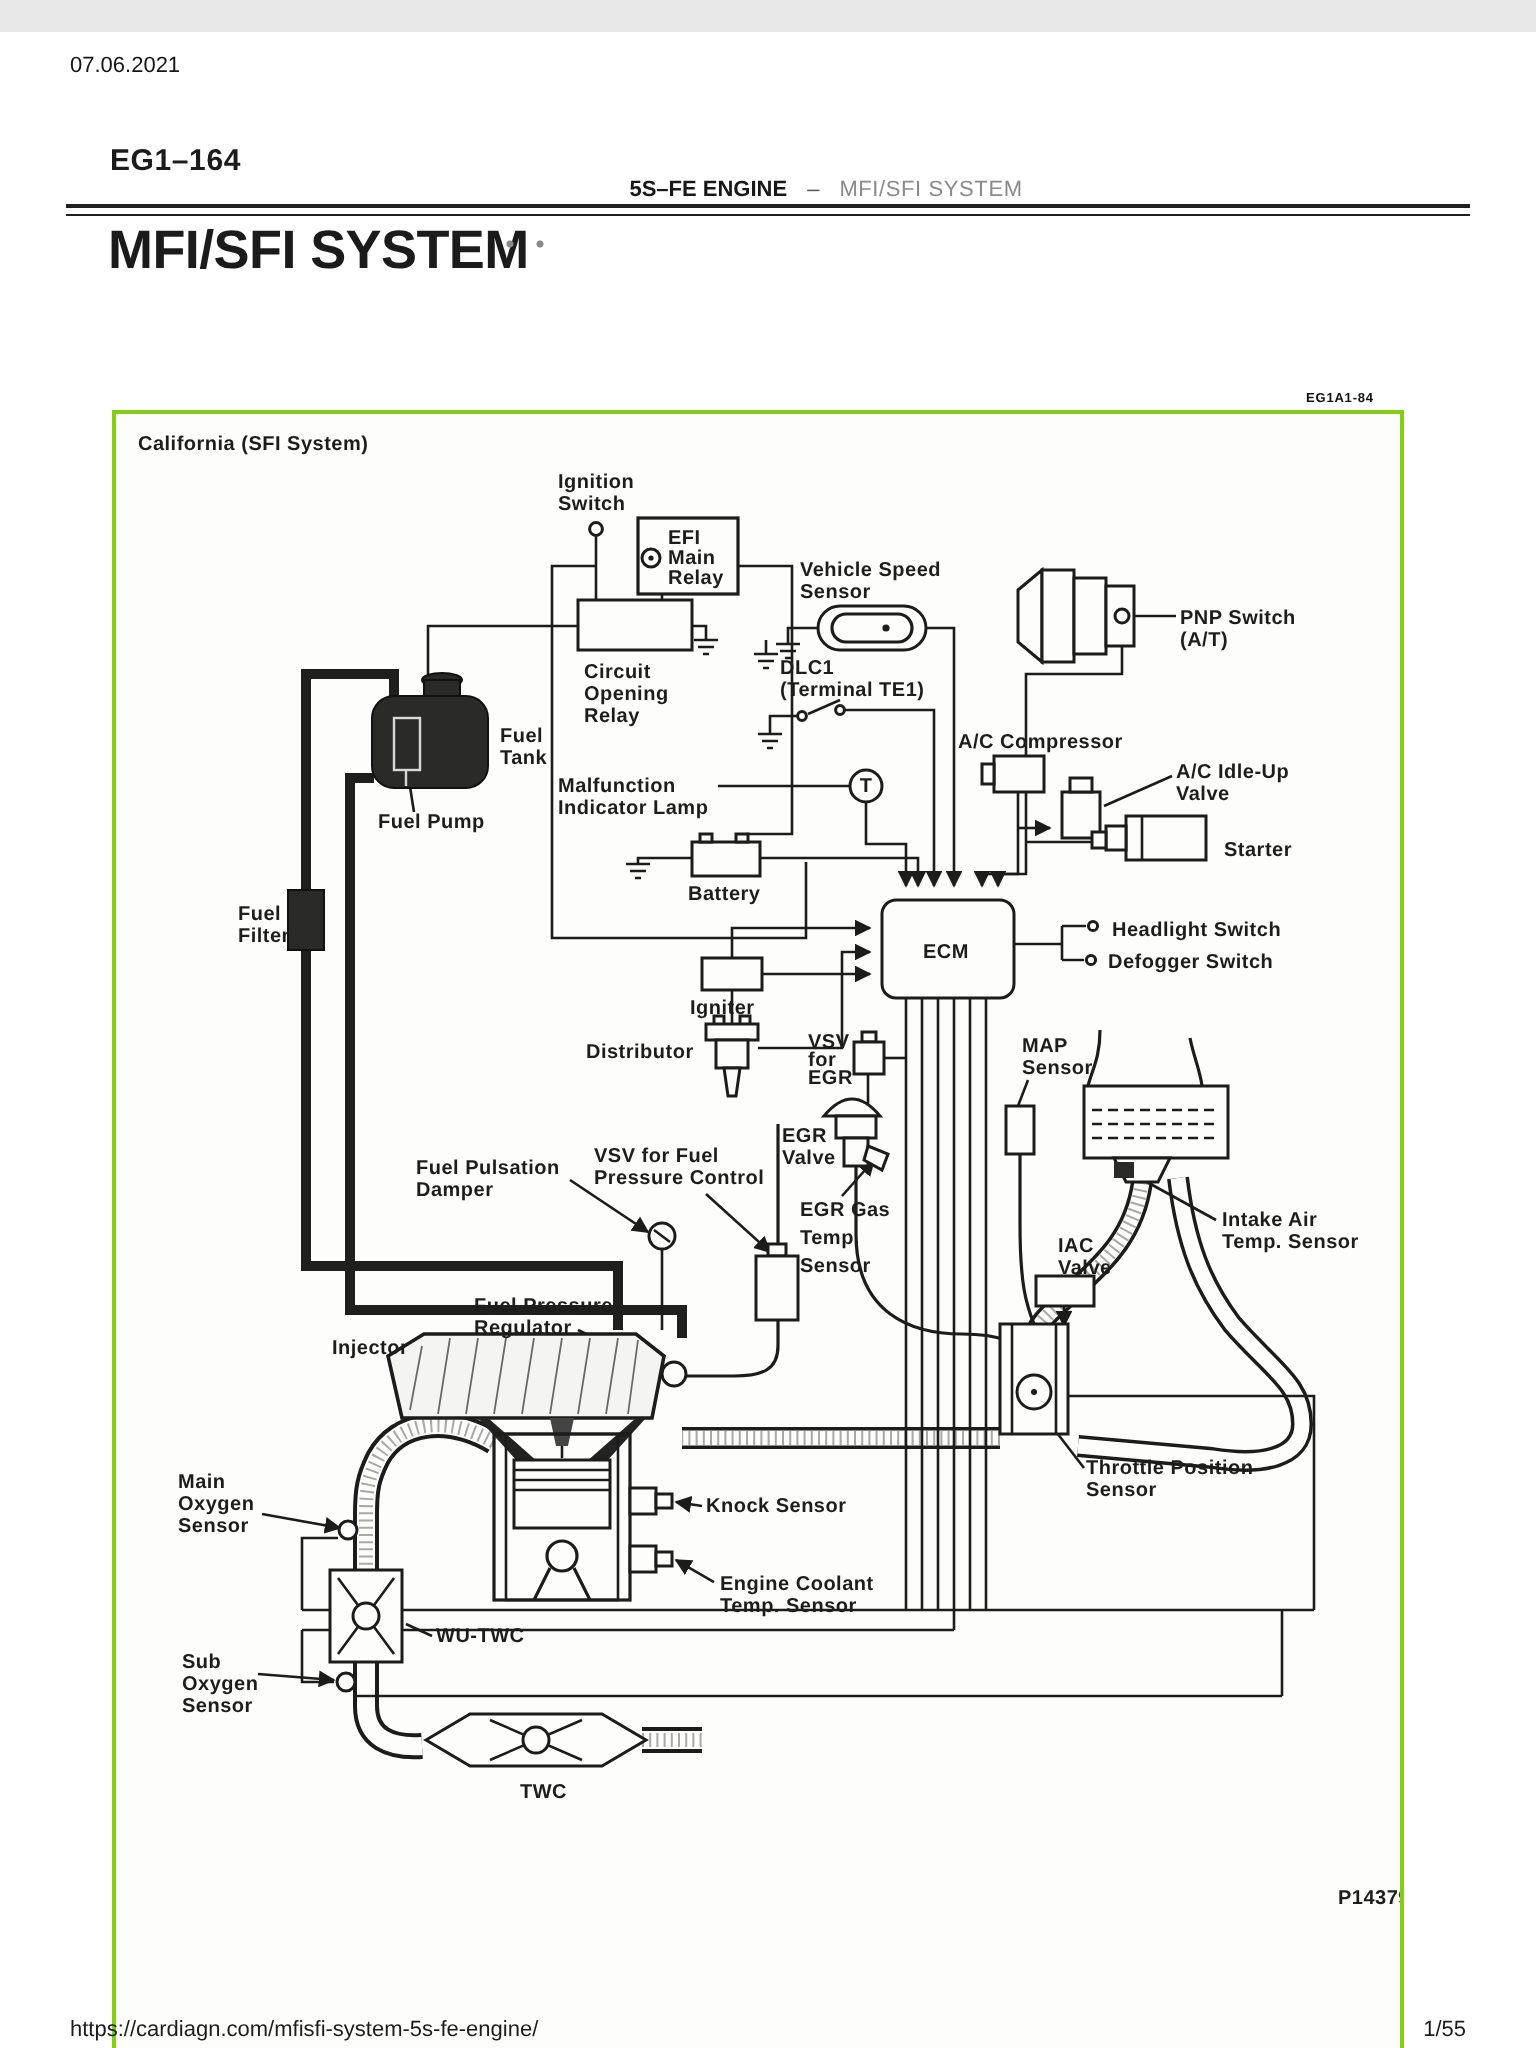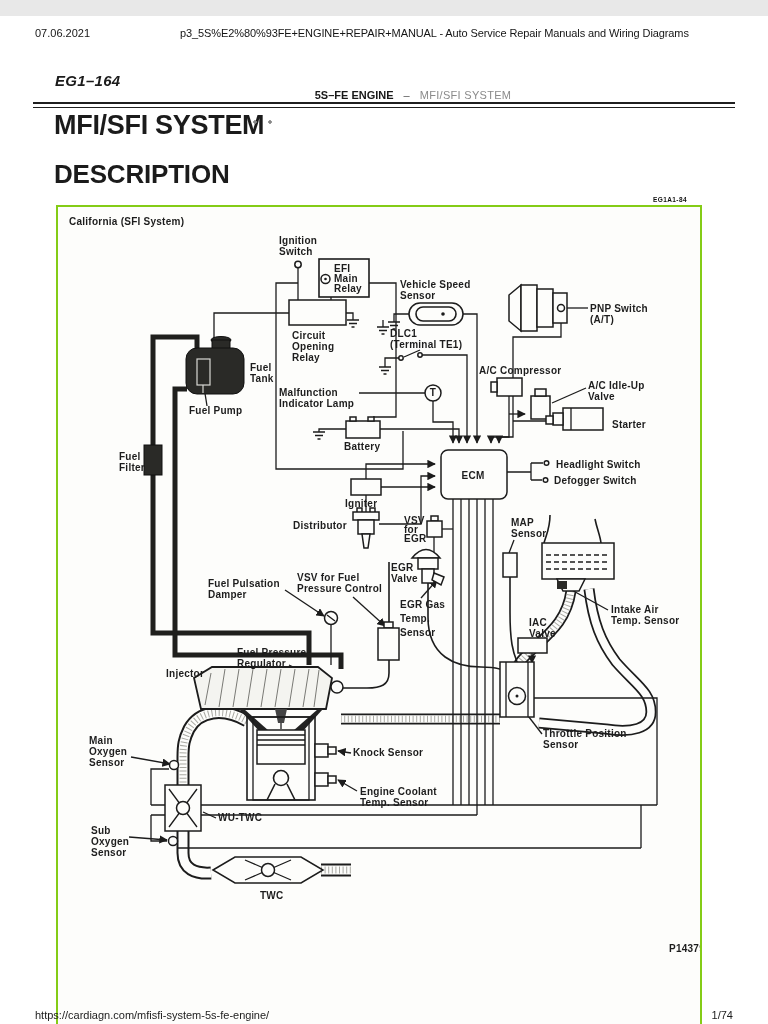--- a/index.html
+++ b/index.html
@@ -4,21 +4,21 @@
 <style>
   html,body{margin:0;padding:0;background:#e8e8e8;}
   .sheet{
     position:relative;width:768px;height:1024px;background:#ffffff;
     font-family:"Liberation Sans",sans-serif;color:#1b1b1b;overflow:hidden;
     margin:16px auto;
   }
   .print-header{position:absolute;left:35px;top:11px;right:35px;height:16px;font-size:11px;color:#151515;}
   .ph-date{position:absolute;left:0;top:0;}
   .ph-title{position:absolute;left:145px;top:0;white-space:nowrap;letter-spacing:-0.1px;}
-  .page-code{position:absolute;left:55px;top:56px;font-size:15px;font-weight:bold;letter-spacing:.3px;font-style:italic;}
+  .page-code{position:absolute;left:55px;top:56px;font-size:15px;font-weight:bold;letter-spacing:.3px;}
   .running-header{position:absolute;left:395px;top:73px;transform:translateX(-50%);white-space:nowrap;font-size:11px;}
   .rh-left{font-weight:bold;color:#181818;padding-left:36px;}
   .rh-sep{color:#555;margin:0 10px;}
   .rh-right{color:#8a8a8a;letter-spacing:.3px;}
   .header-rule{position:absolute;left:33px;top:86px;width:702px;height:3px;border-top:2px solid #1f1f1f;border-bottom:1px solid #1f1f1f;}
   .h1{position:absolute;left:54px;top:94px;font-size:27px;font-weight:bold;letter-spacing:-.3px;margin:0;}
   .h1-smudge{position:absolute;left:252px;top:104px;width:22px;height:5px;
     background:radial-gradient(circle 2px at 3px 2px,#888 0 1.5px,transparent 2px),radial-gradient(circle 2px at 18px 2px,#888 0 1.5px,transparent 2px);}
   .h2{position:absolute;left:54px;top:143px;font-size:26px;font-weight:bold;letter-spacing:-.2px;margin:0;}
   .figref-top{position:absolute;left:653px;top:180px;font-size:6.5px;font-weight:bold;color:#111;letter-spacing:.4px;}
@@ -40,33 +40,31 @@
   .hatch{stroke:#6b6b66;stroke-width:.9;}
   svg text{font-family:"Liberation Sans",sans-serif;font-weight:700;fill:#1d1d1d;font-size:10px;letter-spacing:.25px;}
 </style>
 </head>
 <body>
 
 <div class="sheet">
 
   <div class="print-header">
     <span class="ph-date">07.06.2021</span>
-    <span class="ph-title">p3_5S%E2%80%93FE+ENGINE+REPAIR+MANUAL - Auto Service Repair Manuals and Wiring Diagrams</span>
   </div>
 
   <div class="page-code">EG1–164</div>
 
   <div class="running-header">
     <span class="rh-left">5S–FE ENGINE</span><span class="rh-sep">–</span><span class="rh-right">MFI/SFI SYSTEM</span>
   </div>
   <div class="header-rule"></div>
 
   <h1 class="h1">MFI/SFI SYSTEM</h1>
   <div class="h1-smudge"></div>
-  <h2 class="h2">DESCRIPTION</h2>
 
   <div class="figref-top">EG1A1-84</div>
 
   <div class="diagram-box">
     <svg width="642" height="746" viewBox="57 190 642 746" xmlns="http://www.w3.org/2000/svg">
       <defs>
         <marker id="arw" viewBox="0 0 10 10" refX="9" refY="5" markerWidth="6.5" markerHeight="6.5" orient="auto-start-reverse">
           <path d="M0,0 L10,5 L0,10 Z" fill="#1c1c1c"></path>
         </marker>
       </defs>
@@ -333,16 +331,16 @@
           <text x="542" y="720"><tspan x="542" dy="0">Throttle Position</tspan><tspan x="542" dy="11">Sensor</tspan></text>
           <text x="259" y="882"><tspan x="259" dy="0">TWC</tspan></text>
           <text x="432" y="379" font-size="7" text-anchor="middle"><tspan x="432" dy="0">T</tspan></text>
           <text x="668" y="935" font-size="6.5"><tspan x="668" dy="0">P14379</tspan></text>
         </g>
     </svg>
   </div>
 
   <div class="print-footer">
     <span>https://cardiagn.com/mfisfi-system-5s-fe-engine/</span>
-    <span>1/74</span>
+    <span>1/55</span>
   </div>
 
 </div>
 
 </body></html>

